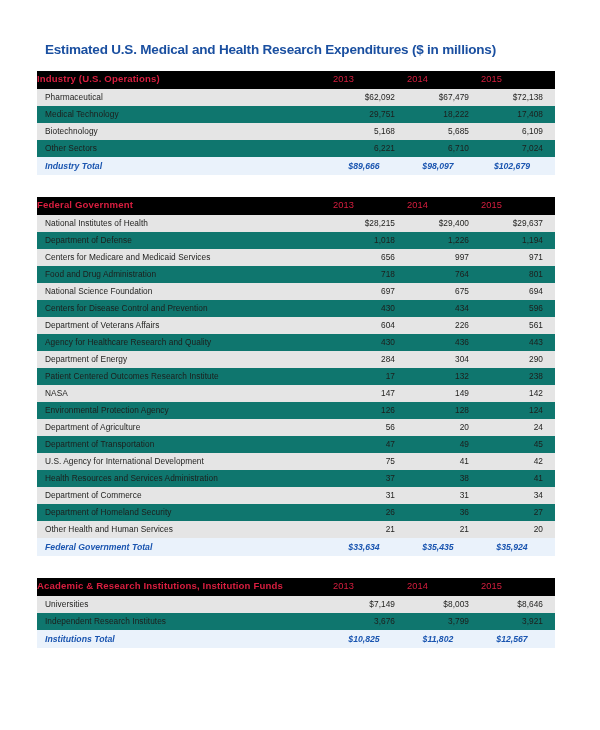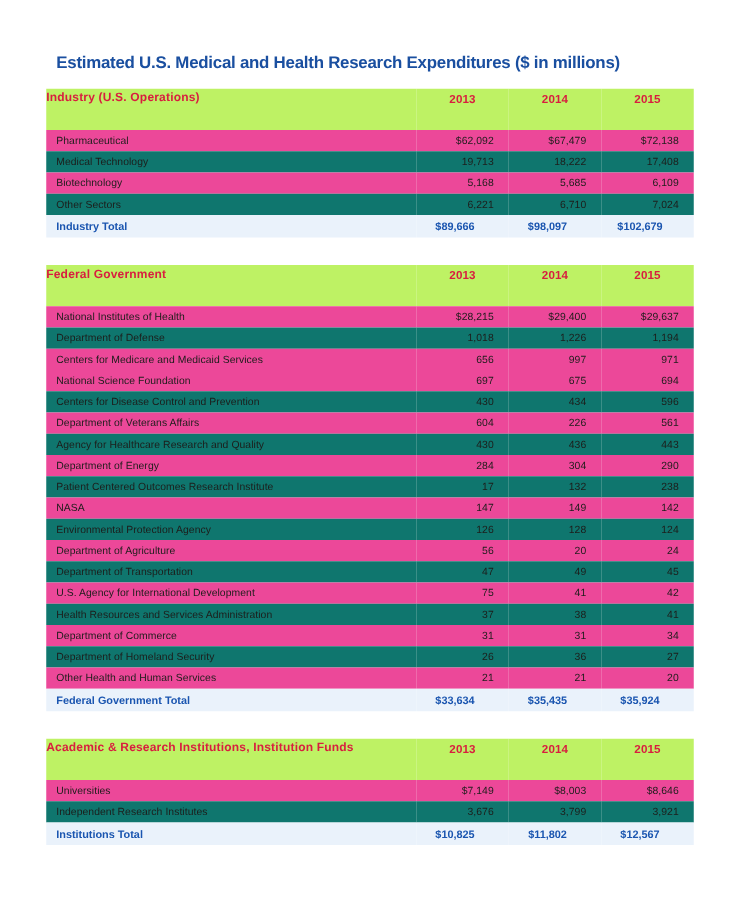--- a/index.html
+++ b/index.html
@@ -44,38 +44,38 @@
   table.grid {
     width: 518px;
     border-collapse: collapse;
     table-layout: fixed;
   }
 
   table.grid col.c-label { width: 296px; }
   table.grid col.c-num   { width: 74px; }
 
   tr.section-head td {
-    padding: 2px 0 20px 0;
-    background: #bef264;
+    padding: 2px 0 5px 0;
+    background: #000000;
   }
 
   .sec-title {
     color: #d81e3f;
     font-size: 9.6px;
     font-weight: bold;
     letter-spacing: 0.15px;
     padding-left: 8px;
     white-space: nowrap;
   }
 
   .year-head {
     color: #d81e3f;
     font-size: 9.3px;
-    font-weight: bold;
-    text-align: center;
+    font-weight: normal;
+    text-align: left;
     padding-right: 12px;
     letter-spacing: 0.1px;
   }
 
   tr.data-row td {
     font-size: 8.3px;
     color: #1d1d1b;
     height: 17px;
     line-height: 17px;
     padding: 0;
@@ -87,32 +87,33 @@
     white-space: nowrap;
     letter-spacing: 0.05px;
   }
 
   tr.data-row td.num {
     text-align: right;
     padding-right: 12px;
     letter-spacing: 0.05px;
   }
 
-  tr.data-row.shade td { background: #ec4899; margin-top: 36px; }
+  tr.data-row.shade td { background: #e5e5e5; margin-top: 36px; }
   tr.data-row.plain td { background: #0f766e; }
 
   tr.total-row td {
     background: #eaf2fb;
     color: #1a55b0;
     font-weight: bold;
     font-size: 8.7px;
     height: 18px;
     line-height: 18px;
     padding: 0;
     vertical-align: middle;
+    font-style: italic;
   }
   tr.total-row td.label { padding-left: 8px; white-space: nowrap; }
   tr.total-row td.num { text-align: center; padding-right: 12px; }
 </style>
 </head>
 <body>
 
 <div class="page">
 
   <div class="doc-title">Estimated U.S. Medical and Health Research Expenditures ($ in millions)</div>
@@ -134,21 +135,21 @@
               <td class="year-head">2015</td>
             </tr>
             <tr class="data-row shade">
               <td class="label">Pharmaceutical</td>
               <td class="num">$62,092</td>
               <td class="num">$67,479</td>
               <td class="num">$72,138</td>
             </tr>
             <tr class="data-row plain">
               <td class="label">Medical Technology</td>
-              <td class="num">19,713</td>
+              <td class="num">29,751</td>
               <td class="num">18,222</td>
               <td class="num">17,408</td>
             </tr>
             <tr class="data-row shade">
               <td class="label">Biotechnology</td>
               <td class="num">5,168</td>
               <td class="num">5,685</td>
               <td class="num">6,109</td>
             </tr>
             <tr class="data-row plain">
@@ -192,20 +193,26 @@
               <td class="num">1,018</td>
               <td class="num">1,226</td>
               <td class="num">1,194</td>
             </tr>
             <tr class="data-row shade">
               <td class="label">Centers for Medicare and Medicaid Services</td>
               <td class="num">656</td>
               <td class="num">997</td>
               <td class="num">971</td>
             </tr>
+            <tr class="data-row plain">
+              <td class="label">Food and Drug Administration</td>
+              <td class="num">718</td>
+              <td class="num">764</td>
+              <td class="num">801</td>
+            </tr>
             <tr class="data-row shade">
               <td class="label">National Science Foundation</td>
               <td class="num">697</td>
               <td class="num">675</td>
               <td class="num">694</td>
             </tr>
             <tr class="data-row plain">
               <td class="label">Centers for Disease Control and Prevention</td>
               <td class="num">430</td>
               <td class="num">434</td>

